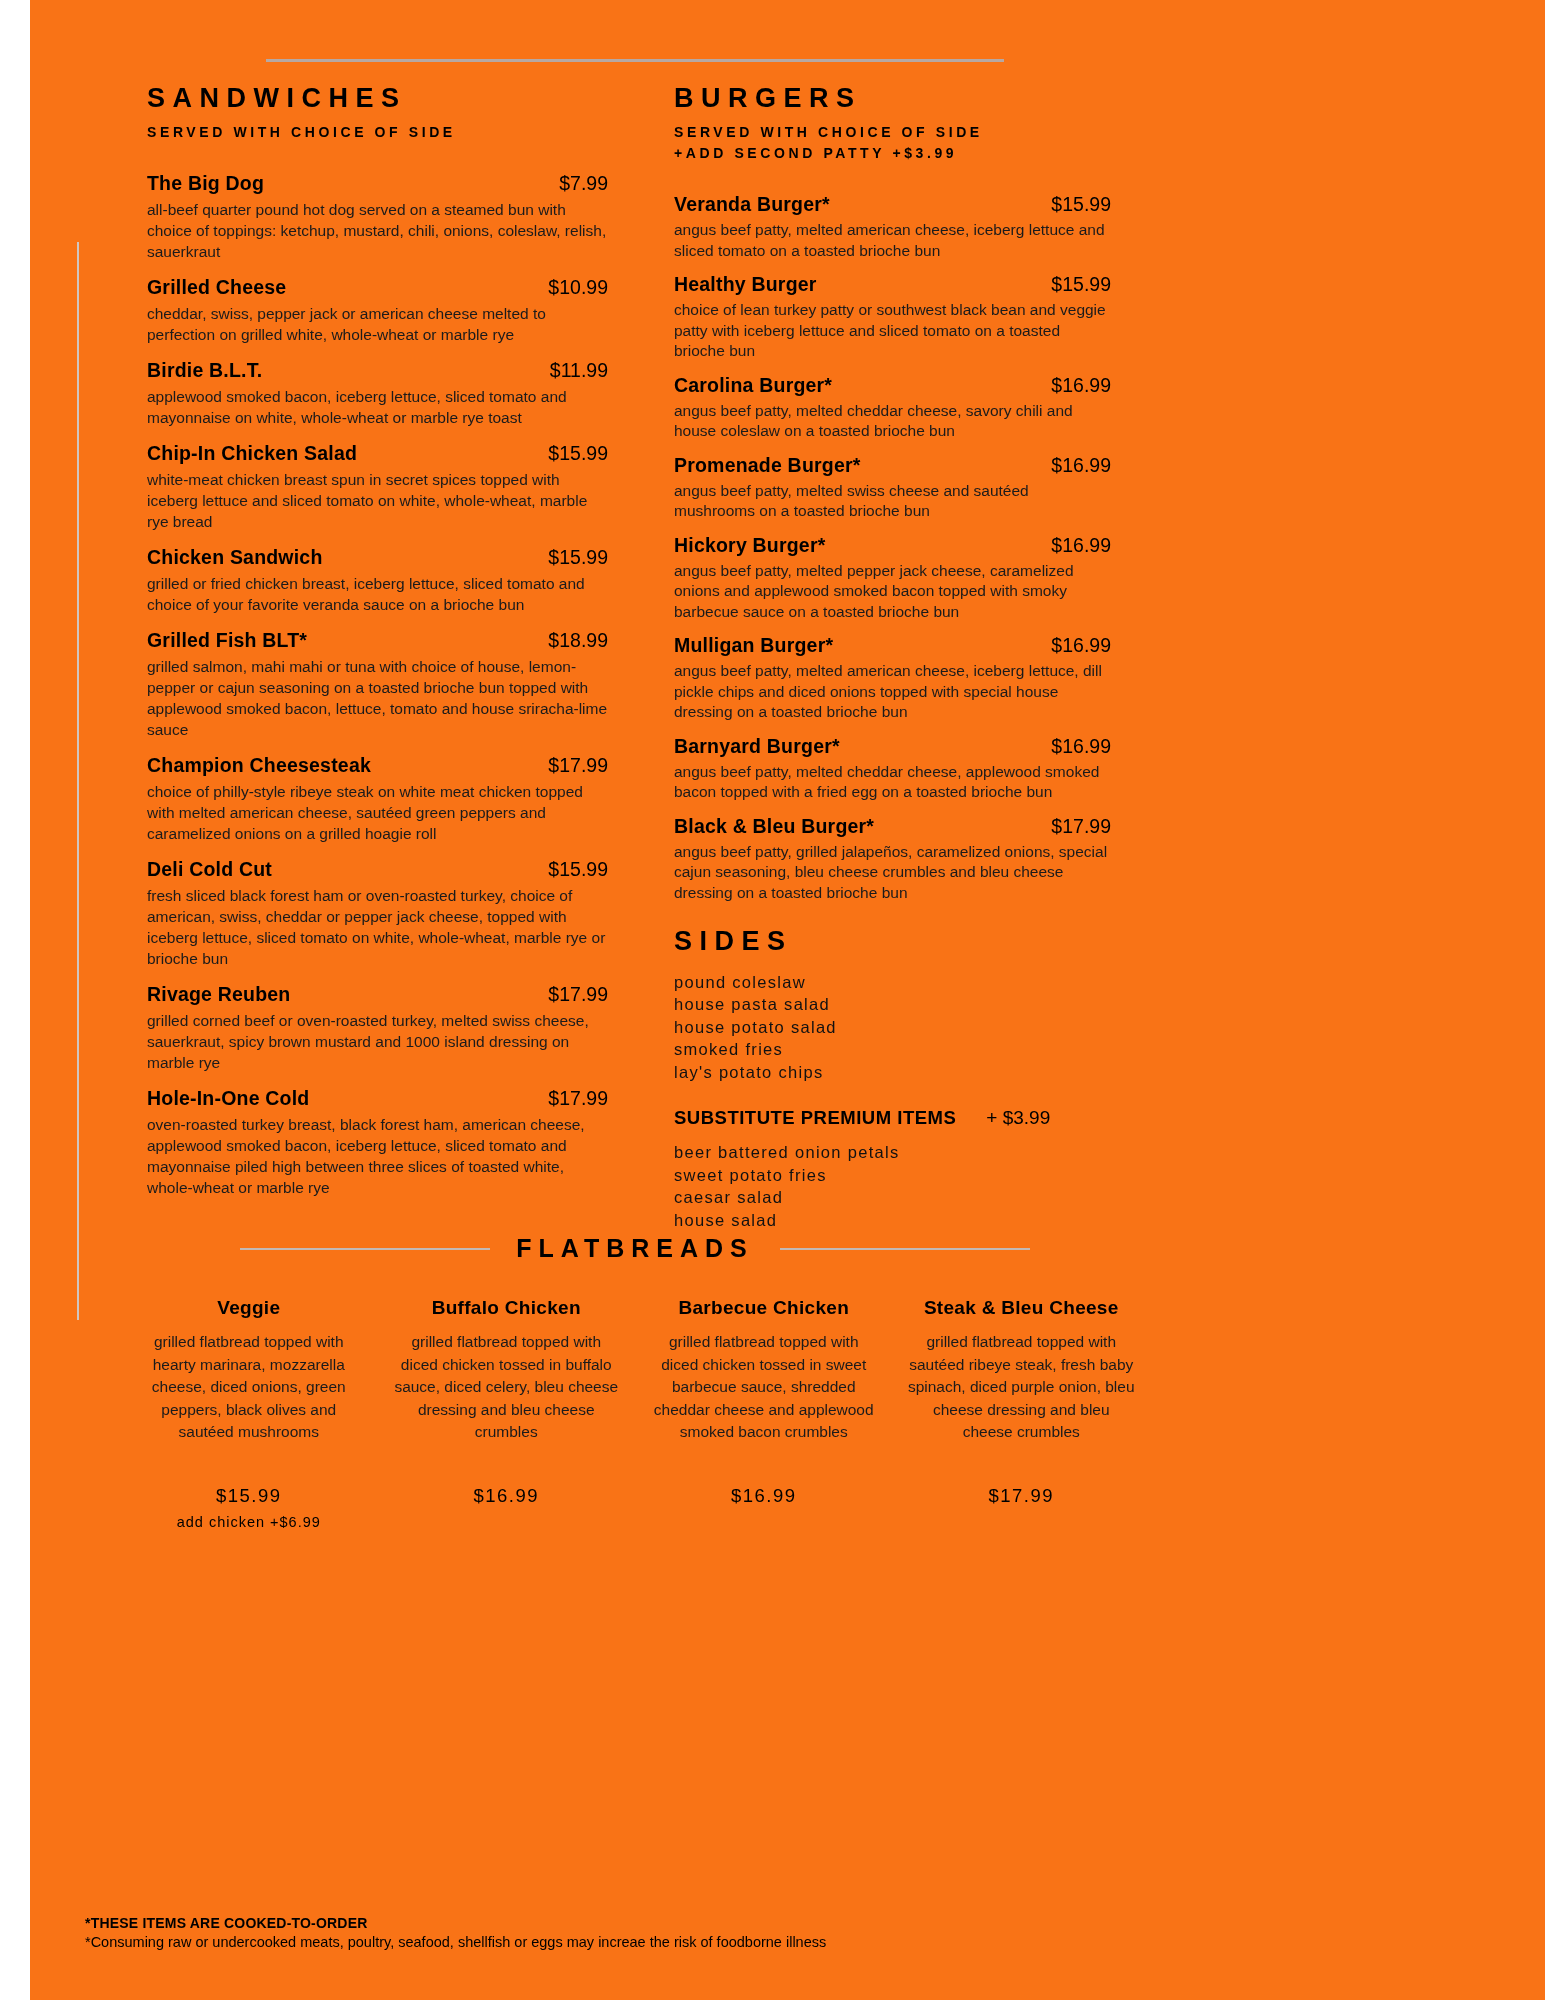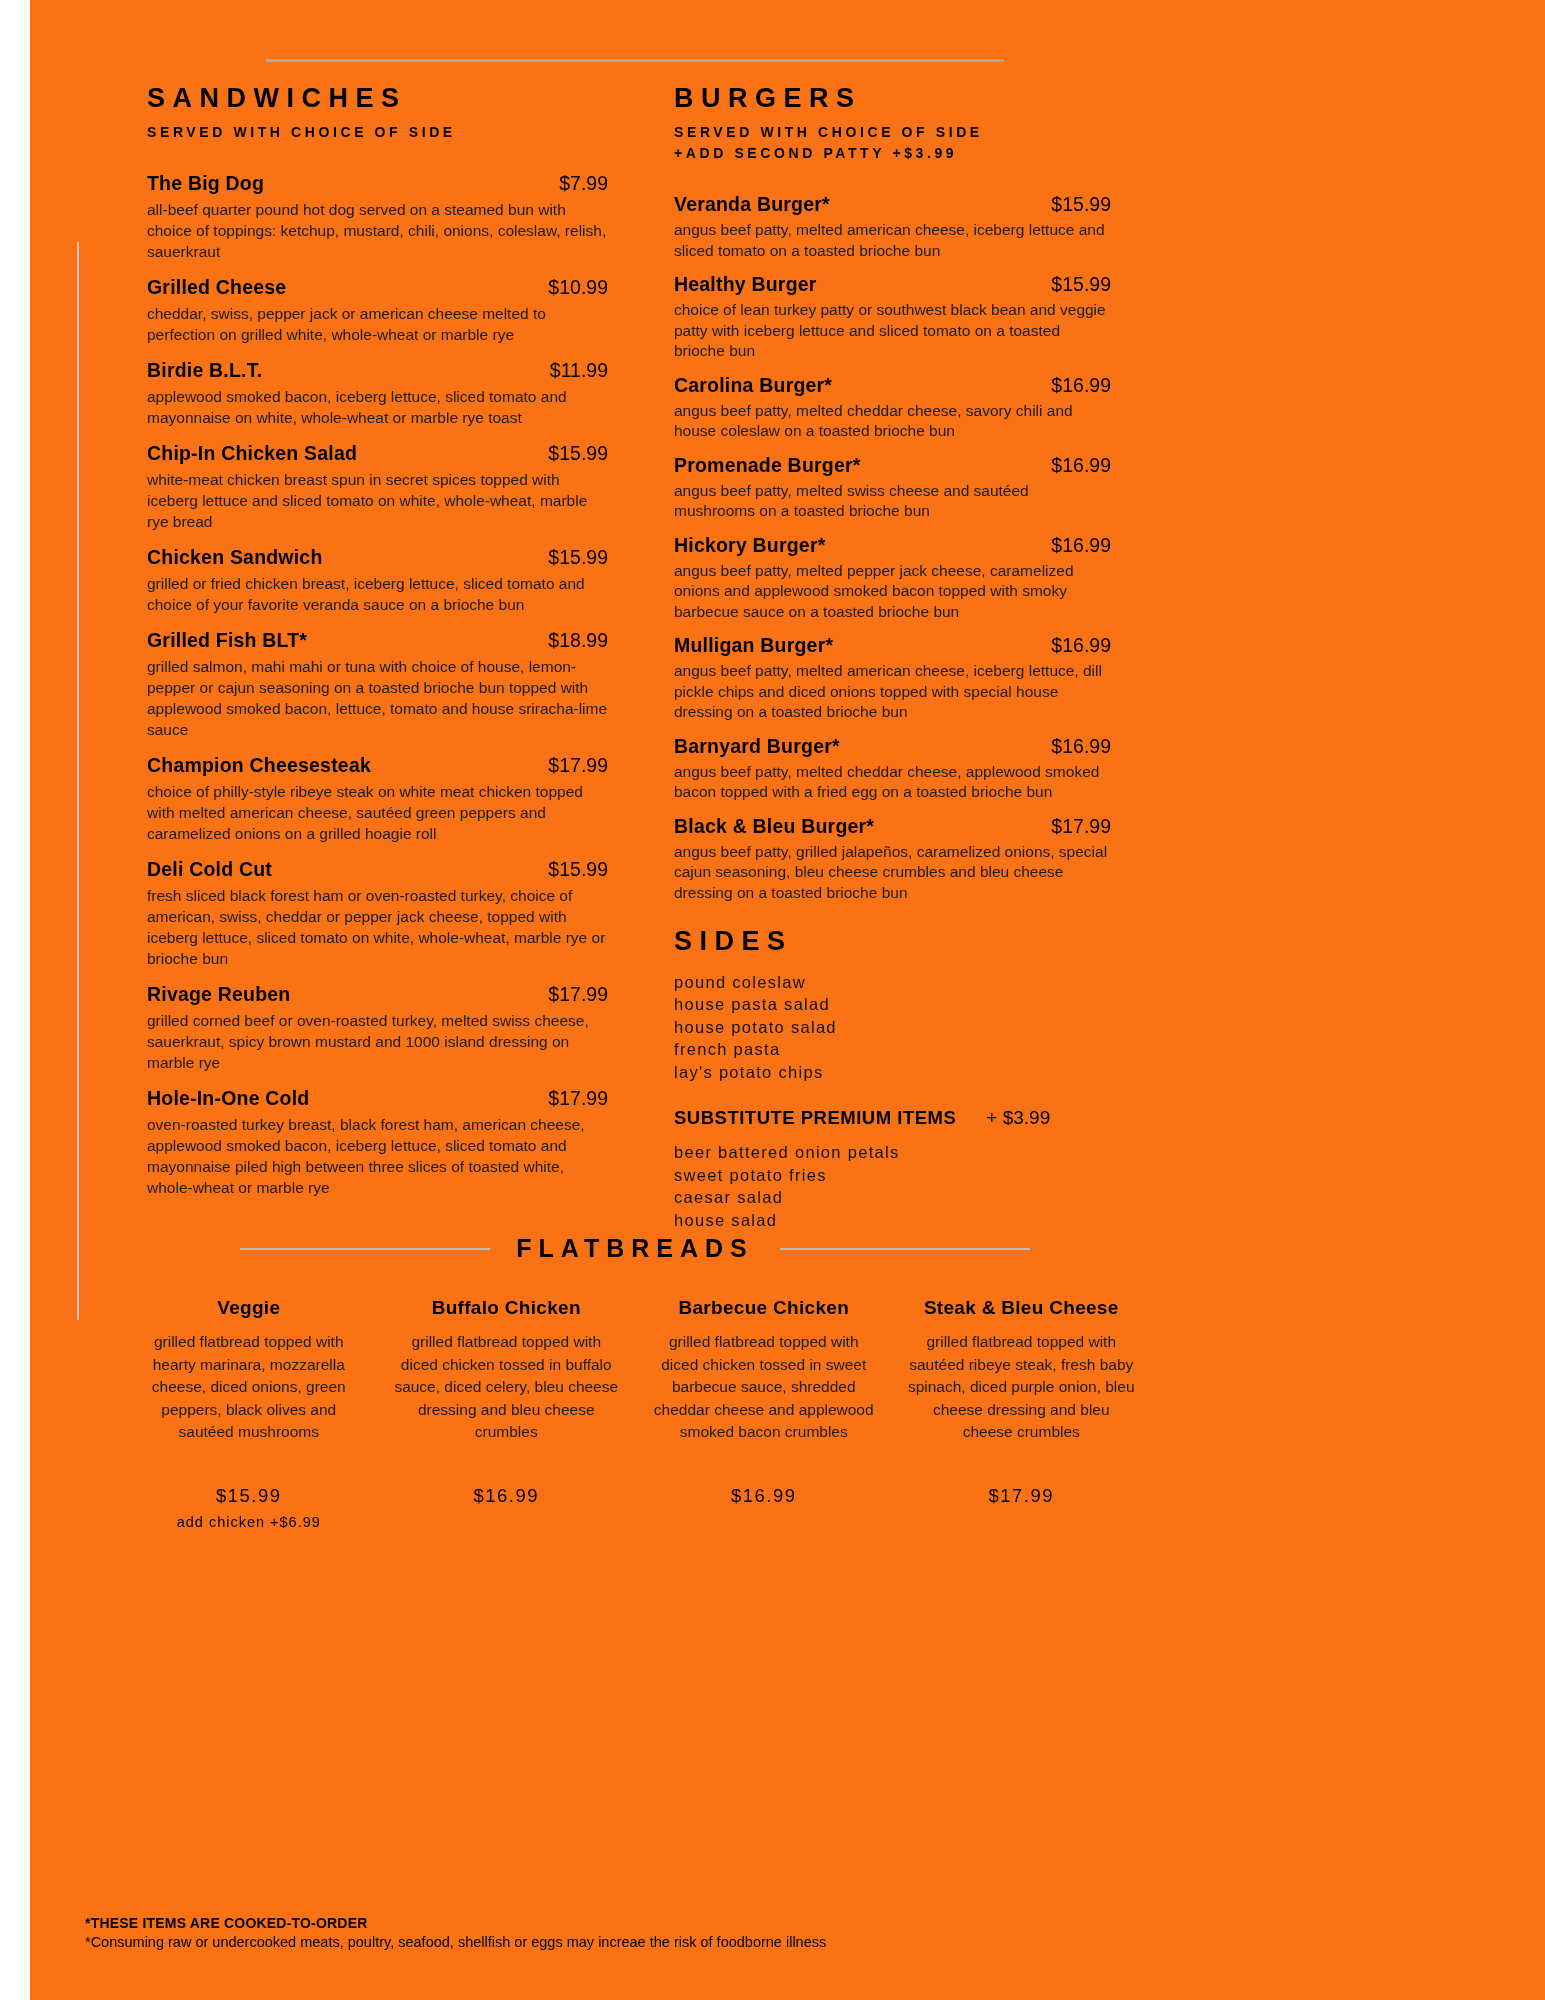--- a/index.html
+++ b/index.html
@@ -231,21 +231,21 @@
 
     <h1 class="sec-title sides-title">SIDES</h1>
     <div class="sides-list">
 
         <div class="side-item">pound coleslaw</div>
 
         <div class="side-item">house pasta salad</div>
 
         <div class="side-item">house potato salad</div>
 
-        <div class="side-item">french pasta</div>
+        <div class="side-item">smoked fries</div>
 
         <div class="side-item">lay's potato chips</div>
 
     </div>
 
     <div class="sub-row">
       <span class="sub-title">SUBSTITUTE PREMIUM ITEMS</span>
       <span class="sub-price">+ $3.99</span>
     </div>
     <div class="sides-list sub-list">

